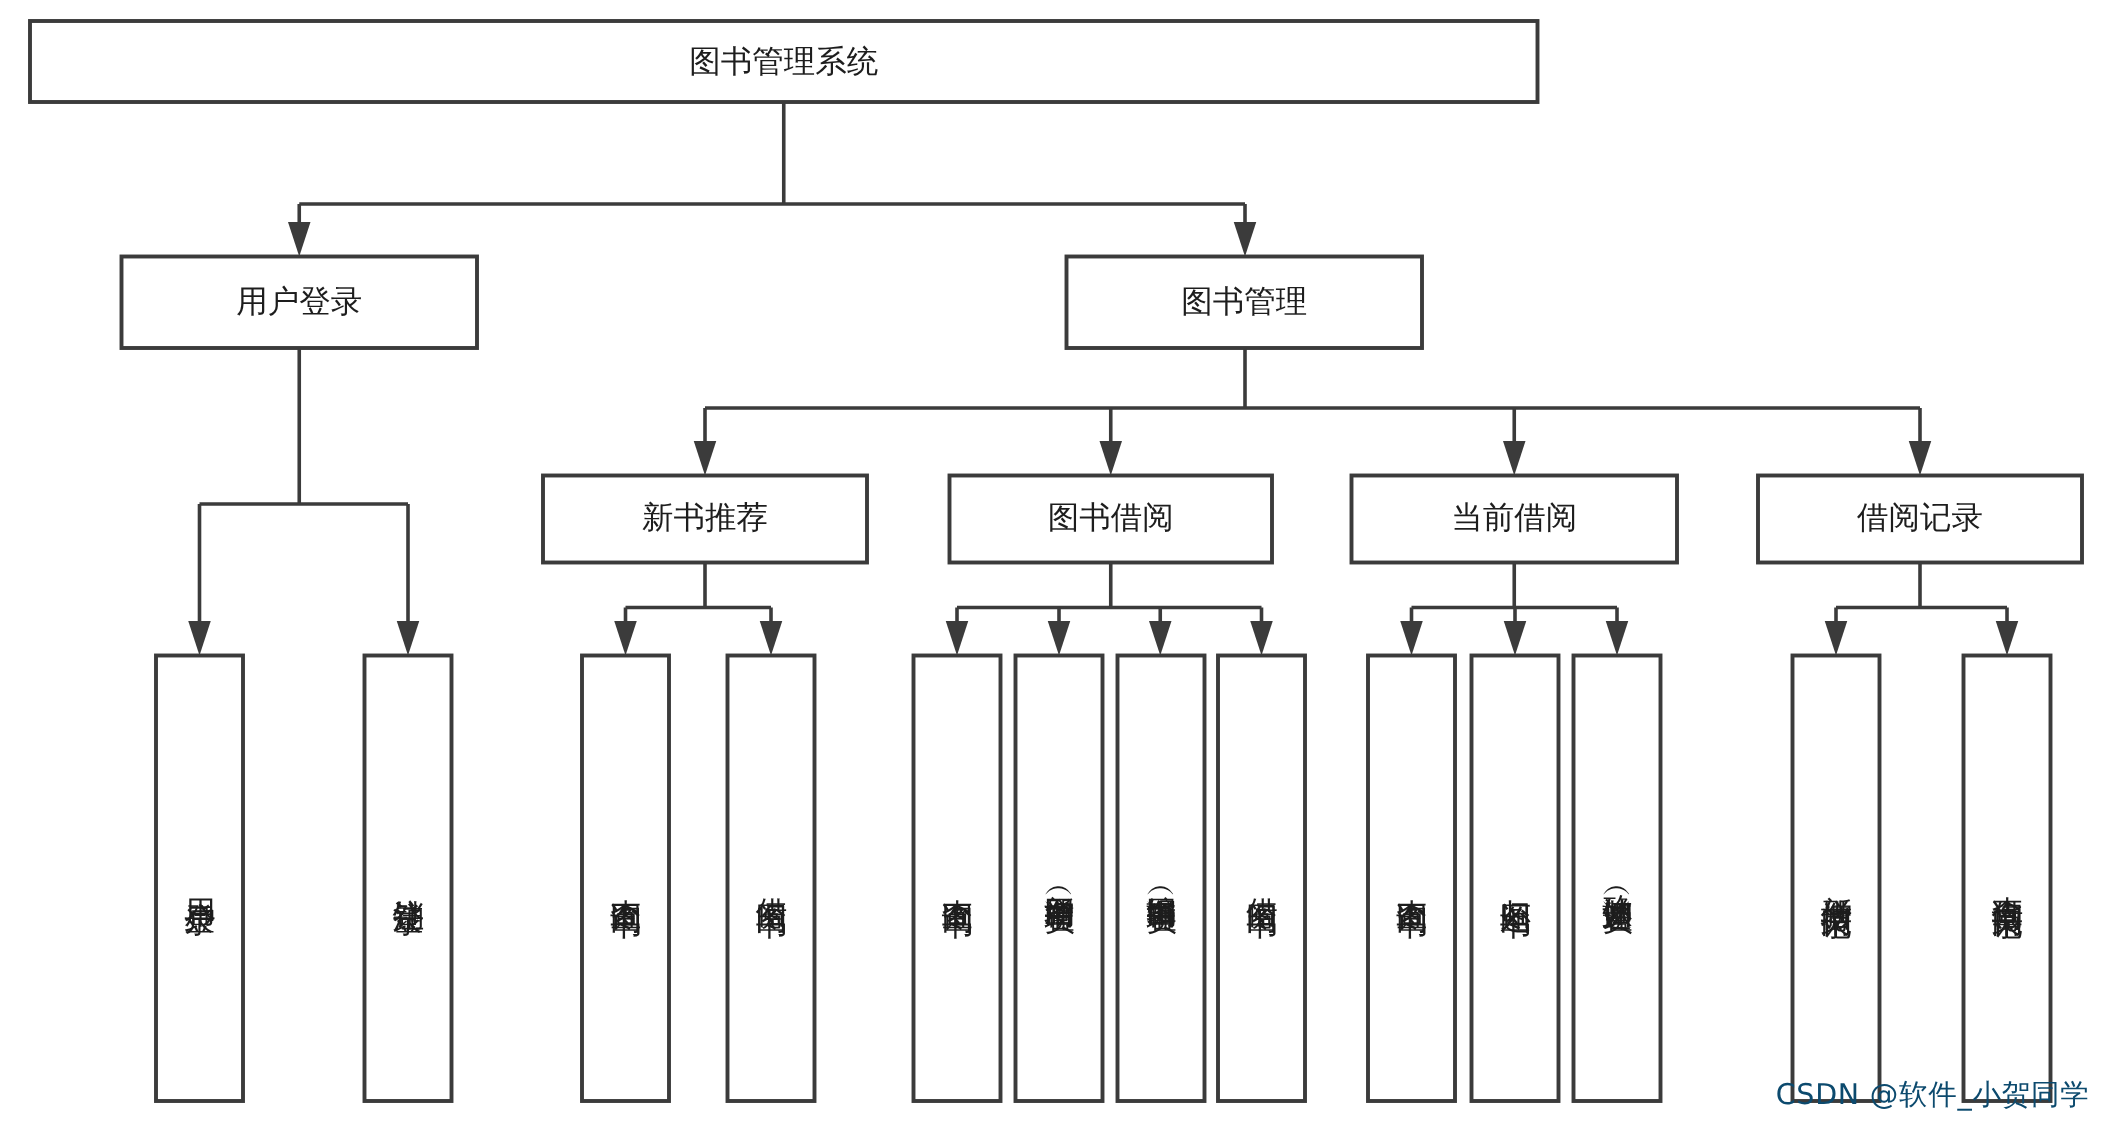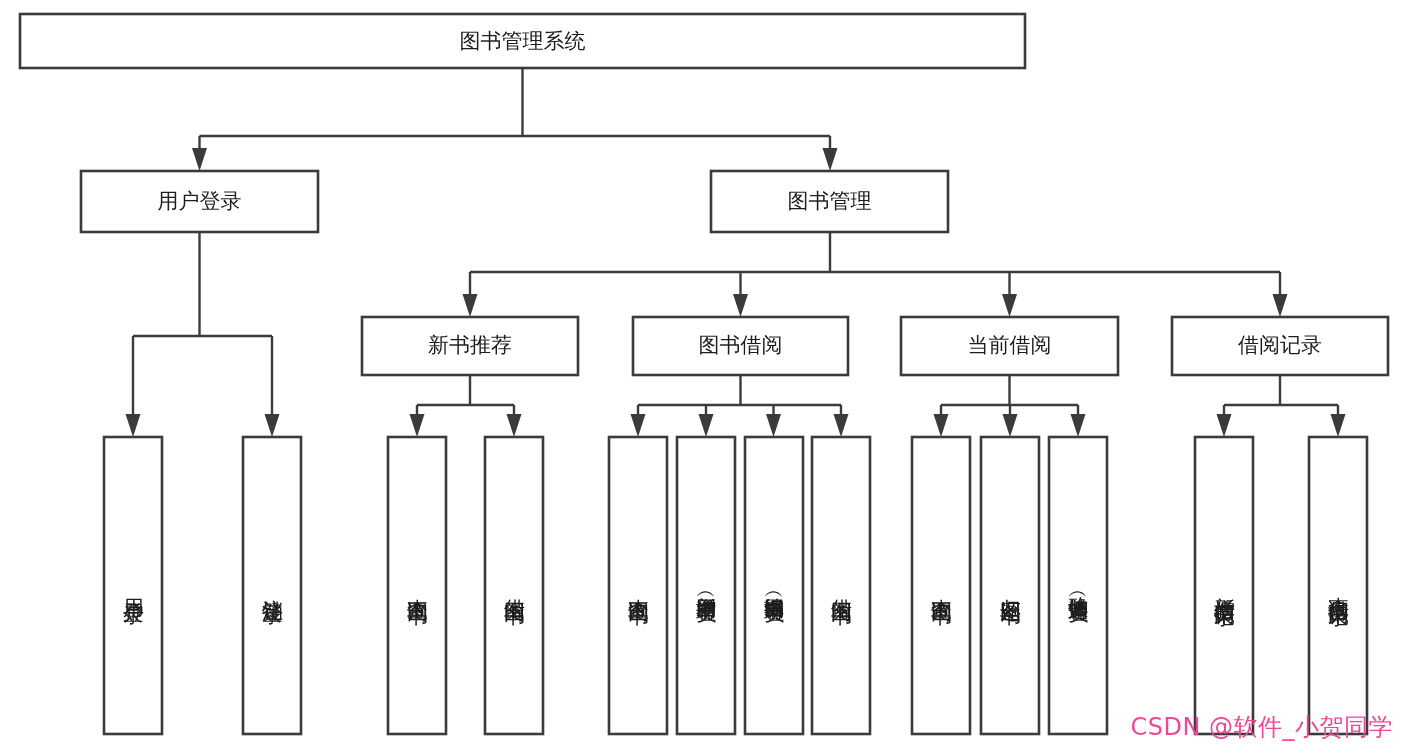--- a/index.html
+++ b/index.html
@@ -76,22 +76,22 @@
   }
   .leaf-vtext.tall {
     font-size: 20px;
     letter-spacing: 1px;
   }
   #watermark {
     position: absolute;
     right: 12px;
     bottom: 4px;
     font-family: "DejaVu Sans", "Liberation Sans", sans-serif;
-    font-size: 24px;
-    color: #ec4899;
+    font-size: 19px;
+    color: #0c4a6e;
     letter-spacing: 0.5px;
     user-select: none;
     white-space: nowrap;
     margin-top: 12px;
   }
 </style>
 </head>
 <body>
 
 <div id="diagram-root">

